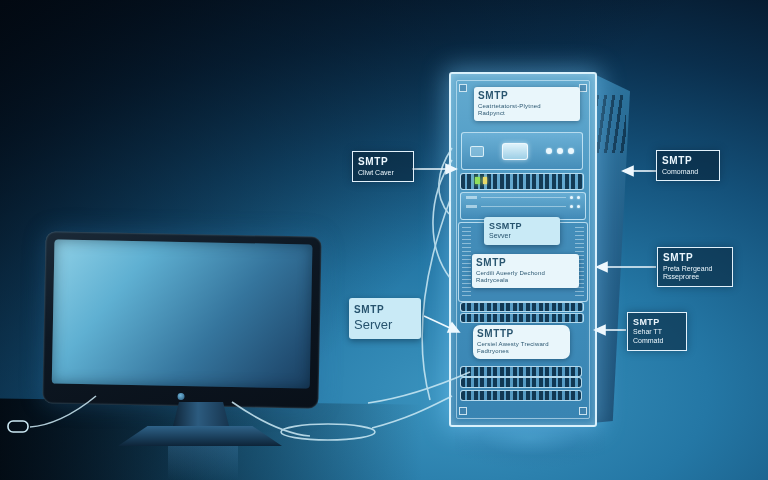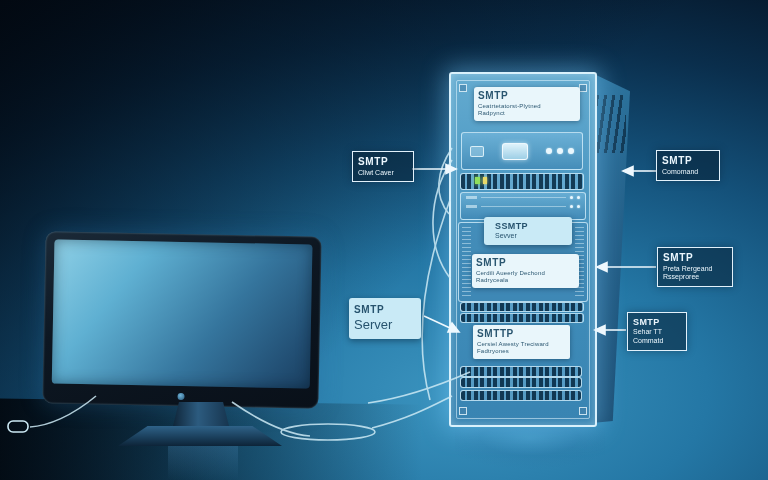--- a/index.html
+++ b/index.html
@@ -78,21 +78,21 @@
     background:linear-gradient(180deg,#dff3fb,#9ecfe6);box-shadow:0 0 5px rgba(240,252,255,.6);}
   .led-dots{display:flex;gap:5px;align-items:center;}
   .led-dots .dot{width:6px;height:6px;}
   .sidecol{position:absolute;top:4px;bottom:4px;width:9px;
     background:repeating-linear-gradient(180deg, rgba(230,248,255,.45) 0 1px, rgba(0,0,0,0) 1px 4px);}
 
   
   .lbl{position:absolute;line-height:1.25;}
   .lbl-dark{background:rgba(8,32,52,.55);border:1.5px solid #e2f1fb;color:#ecf7fe;
     padding:4px 5px;box-shadow:0 0 8px rgba(10,30,50,.4);}
-  .lbl-cyan{background:#c9eaf6;color:#27536e;border-radius:3px;padding:4px 11px;
+  .lbl-cyan{background:#c9eaf6;color:#27536e;border-radius:3px;padding:4px 5px;
     box-shadow:0 2px 6px rgba(5,25,45,.45);}
   .lbl-white{background:#e9f6fb;color:#2a5670;border-radius:3px;padding:3px 4px;
     box-shadow:0 1px 5px rgba(5,25,45,.4);}
   .t1{font-size:10px;font-weight:bold;letter-spacing:.6px;}
   .t1s{font-size:9px;font-weight:bold;letter-spacing:.4px;}
   .t2{font-size:7px;}
   .t3{font-size:6px;letter-spacing:.2px;}
   svg.overlay{position:absolute;left:0;top:0;pointer-events:none;}
 </style>
 </head>
@@ -173,21 +173,21 @@
 
     <div class="lbl lbl-white" style="left:21px;top:180px;width:99px;">
       <div class="t1">SMTP</div>
       <div class="t3">Cerdili Aueerly Dechond</div>
       <div class="t3">Radryceala</div>
     </div>
 
     <div class="panel-frame ports" style="left:9px;top:228px;width:122px;height:8px;"></div>
     <div class="panel-frame ports" style="left:9px;top:239px;width:122px;height:8px;"></div>
 
-    <div class="lbl lbl-white" style="left:22px;top:251px;width:89px;border-radius:2px;">
+    <div class="lbl lbl-white" style="left:22px;top:251px;width:89px;border-radius:7px;">
       <div class="t1">SMTTP</div>
       <div class="t3">Cersiel Awesty Treciward</div>
       <div class="t3">Fadtryones</div>
     </div>
 
     <div class="panel-frame ports" style="left:9px;top:292px;width:120px;height:9px;"></div>
     <div class="panel-frame ports" style="left:9px;top:303px;width:120px;height:9px;"></div>
     <div class="panel-frame ports" style="left:9px;top:316px;width:120px;height:9px;"></div>
   </div>
 

